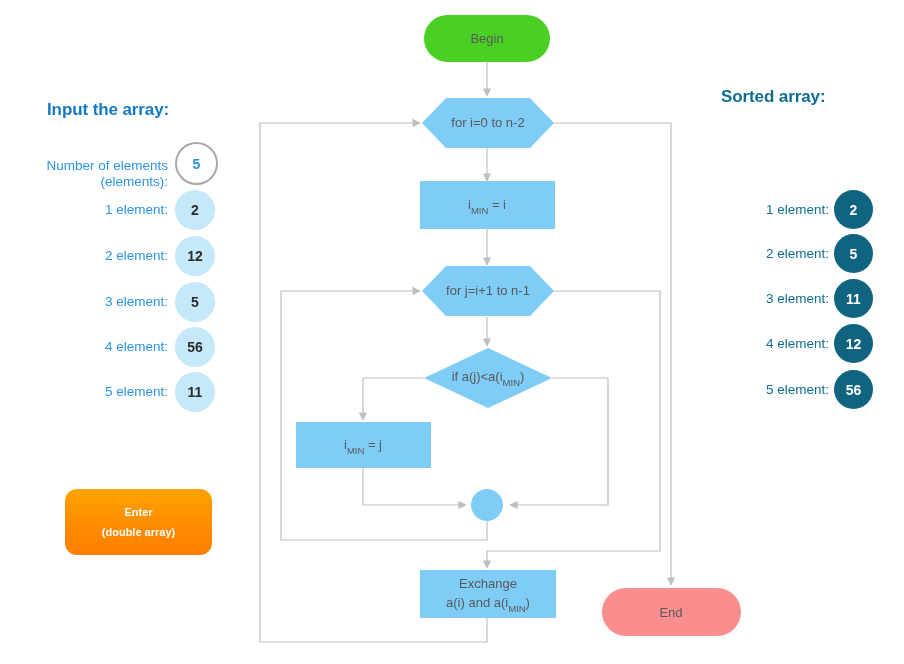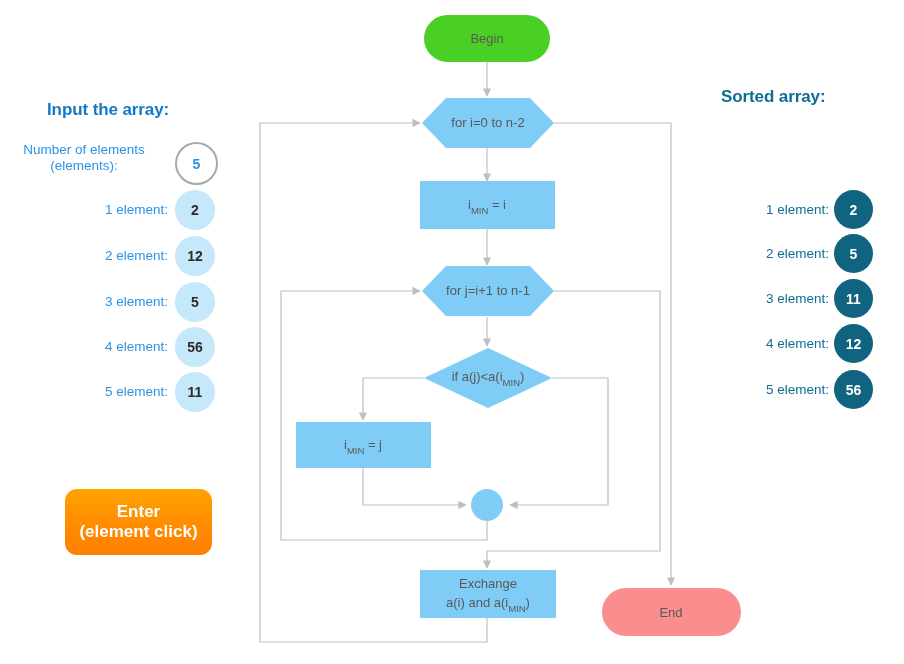--- a/index.html
+++ b/index.html
@@ -68,21 +68,21 @@
   
   .enter-btn {
     position: absolute;
     left: 65px;
     top: 489px;
     width: 147px;
     height: 66px;
     border-radius: 12px;
     background: linear-gradient(180deg, #ffa300 0%, #ff8c00 55%, #ff7e00 100%);
     color: #ffffff;
-    font-size: 17px;
+    font-size: 11px;
     font-weight: bold;
     display: flex;
     flex-direction: column;
     align-items: center;
     justify-content: center;
     line-height: 20px;
     cursor: pointer;
     border: none;
     text-align: center;
   }
@@ -104,21 +104,21 @@
     fill: #585858;
   }
 </style>
 </head>
 <body>
 
 <div id="canvas">
 
   <div class="panel-title" style="left:47px; top:100px;">Input the array:</div>
 
-  <div class="row-label" style="left:0px; top:142px; width:168px;text-align:center;">
+  <div class="row-label" style="left:0px; top:158px; width:168px;">
     <div>Number of elements</div>
     <div>(elements):</div>
   </div>
   <div class="bubble hollow" style="left:175px; top:142px; width:43px; height:43px;">5</div>
 
   <div class="row-label" style="left:20px; top:202px; width:148px;">1 element:</div>
   <div class="bubble light" style="left:175px; top:190px; width:40px; height:40px;">2</div>
 
   <div class="row-label" style="left:20px; top:248px; width:148px;">2 element:</div>
   <div class="bubble light" style="left:175px; top:236px; width:40px; height:40px;">12</div>
@@ -127,21 +127,21 @@
   <div class="bubble light" style="left:175px; top:282px; width:40px; height:40px;">5</div>
 
   <div class="row-label" style="left:20px; top:339px; width:148px;">4 element:</div>
   <div class="bubble light" style="left:175px; top:327px; width:40px; height:40px;">56</div>
 
   <div class="row-label" style="left:20px; top:384px; width:148px;">5 element:</div>
   <div class="bubble light" style="left:175px; top:372px; width:40px; height:40px;">11</div>
 
   <div class="enter-btn">
     <span>Enter</span>
-    <span>(element click)</span>
+    <span>(double array)</span>
   </div>
 
   <div class="panel-title teal" style="left:721px; top:87px;">Sorted array:</div>
 
   <div class="row-label teal" style="left:700px; top:202px; width:129px;">1 element:</div>
   <div class="bubble dark" style="left:834px; top:190px; width:39px; height:39px;">2</div>
 
   <div class="row-label teal" style="left:700px; top:246px; width:129px;">2 element:</div>
   <div class="bubble dark" style="left:834px; top:234px; width:39px; height:39px;">5</div>
 

